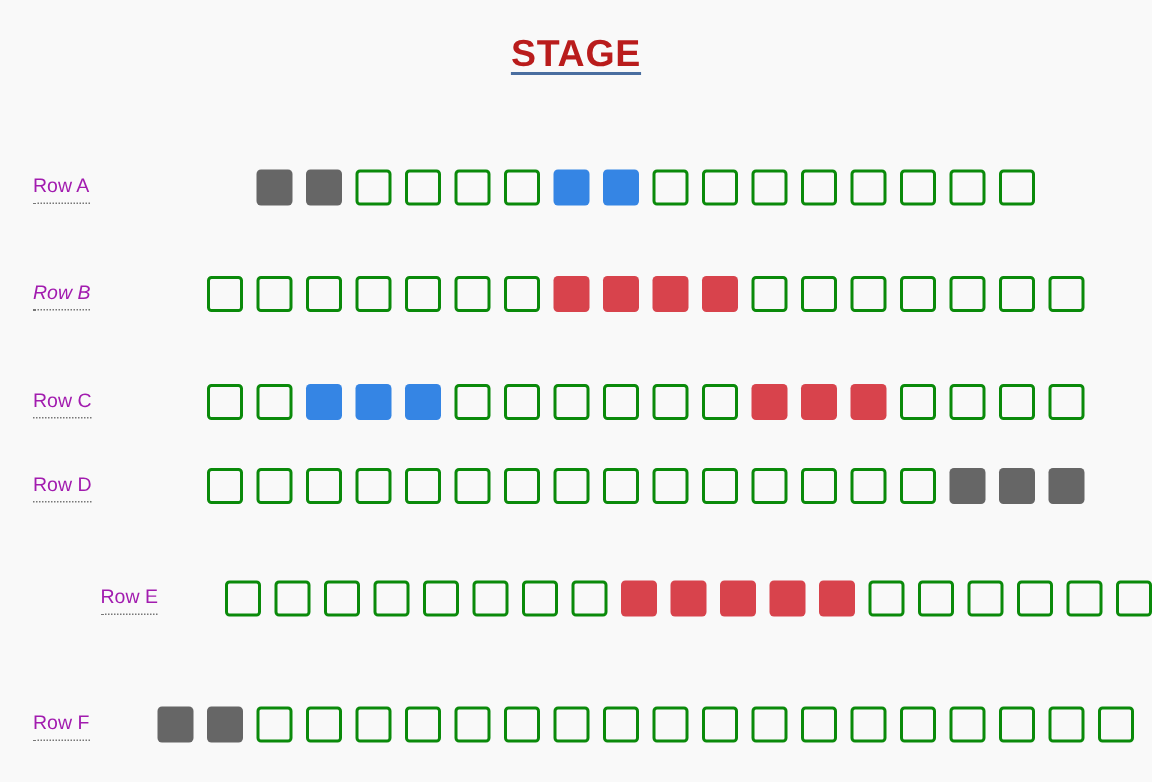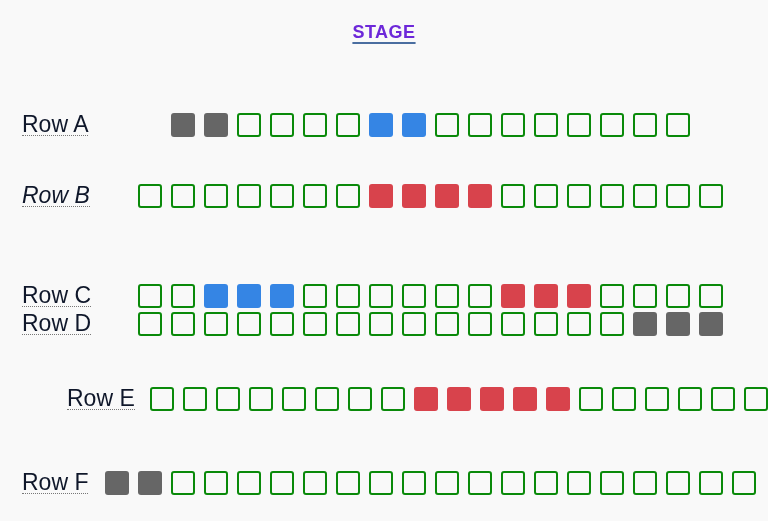--- a/index.html
+++ b/index.html
@@ -7,31 +7,31 @@
       width: 768px; height: 521px; overflow: hidden;
       background: #f9f9f9;
       font-family: "Liberation Sans", "DejaVu Sans", sans-serif;
       position: relative;
     }
     .stage {
       position: absolute; top: 22px; left: 0; width: 768px;
       text-align: center;
     }
     .stage span {
-      font-size: 18px; font-weight: bold; color: #6d28d9;
+      font-size: 25px; font-weight: bold; color: #b91c1c;
       text-decoration: underline; text-decoration-thickness: 2px;
       text-underline-offset: 4px; text-decoration-color: #4a6ea0;
       letter-spacing: 0.5px;
     }
     .row {
       position: absolute; left: 0; width: 768px; height: 26px;
     }
     .row-label {
       position: absolute; left: 22px; top: 1px;
-      font-size: 23px; color: #0f172a;
+      font-size: 13px; color: #a21caf;
       border-bottom: 1px dotted #777;
       line-height: 20px; padding-bottom: 1px;
       cursor: pointer;
     }
     .seats {
       position: absolute; top: 0; height: 26px; display: flex;
     }
     .seat {
       width: 24px; height: 24px; margin-right: 9px;
       border-radius: 3px; box-sizing: border-box;
@@ -87,21 +87,21 @@
         <div class="seat reserved" title="Row B seat 11"></div>
         <div class="seat available" title="Row B seat 12"></div>
         <div class="seat available" title="Row B seat 13"></div>
         <div class="seat available" title="Row B seat 14"></div>
         <div class="seat available" title="Row B seat 15"></div>
         <div class="seat available" title="Row B seat 16"></div>
         <div class="seat available" title="Row B seat 17"></div>
         <div class="seat available" title="Row B seat 18"></div>
       </div>
     </div>
-    <div class="row" style="top: 256px; margin-top: 28px;">
+    <div class="row" style="top: 256px;">
       <span class="row-label">Row C</span>
       <div class="seats" style="left: 138px;">
         <div class="seat available" title="Row C seat 1"></div>
         <div class="seat available" title="Row C seat 2"></div>
         <div class="seat selected" title="Row C seat 3"></div>
         <div class="seat selected" title="Row C seat 4"></div>
         <div class="seat selected" title="Row C seat 5"></div>
         <div class="seat available" title="Row C seat 6"></div>
         <div class="seat available" title="Row C seat 7"></div>
         <div class="seat available" title="Row C seat 8"></div>

